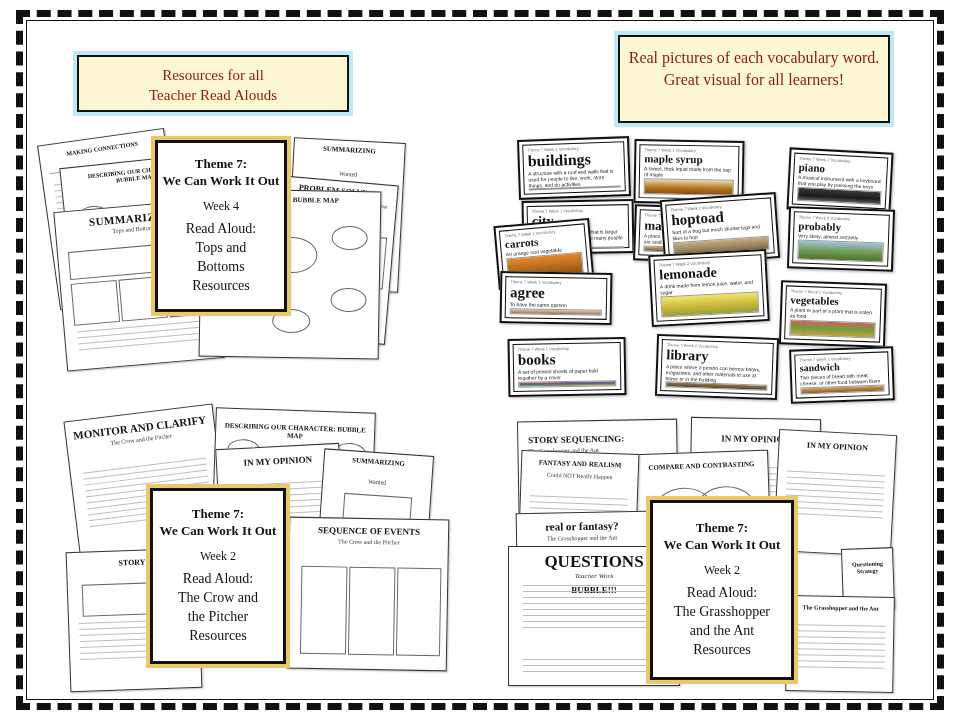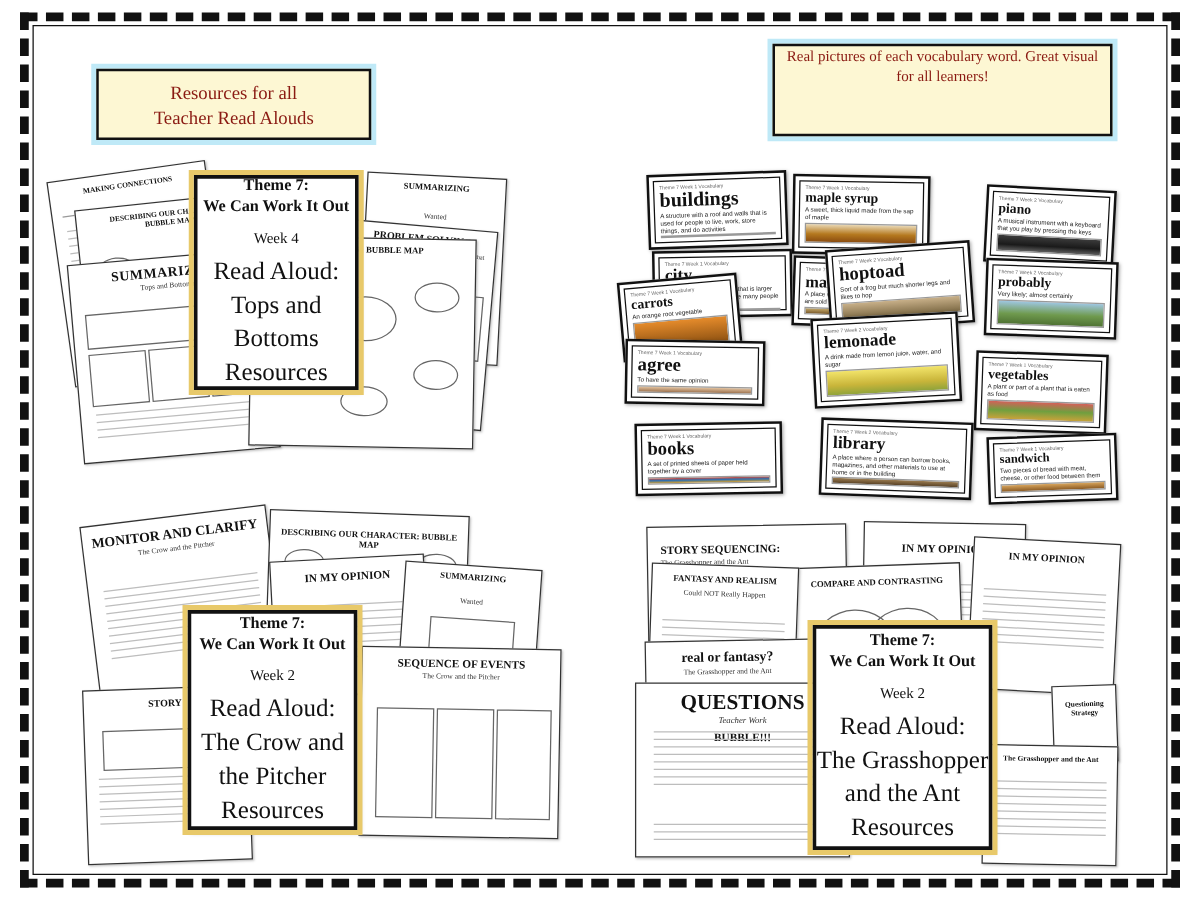--- a/index.html
+++ b/index.html
@@ -35,26 +35,26 @@
     background:#fdf7d3;
     border:2px solid #111;
     box-shadow:0 0 0 4px #bfe9f7;
     color:#8a1a12;
     text-align:center;
     font-family:"Liberation Serif", serif;
     line-height:1.35;
     box-sizing:border-box;
   }
   #callout-left{
-    left:77px;top:55px;width:220px;height:57px;
+    left:77px;top:55px;width:272px;height:57px;
     padding:8px 6px;font-size:15px;
   }
   #callout-right{
-    left:618px;top:35px;width:272px;height:74px;
-    padding:0 8px;font-size:12px;
+    left:618px;top:35px;width:272px;height:88px;
+    padding:10px 8px;font-size:16px;
   }
 
   
   .sheet{
     position:absolute;
     background:#ffffff;
     border:1px solid #333;
     box-sizing:border-box;
     overflow:hidden;
     box-shadow:1px 1px 2px rgba(0,0,0,.25);
@@ -93,21 +93,21 @@
     flex-direction:column;
     align-items:center;
     justify-content:center;
     text-align:center;
     font-family:"Liberation Serif", serif;
     color:#111;
     box-shadow:2px 2px 4px rgba(0,0,0,.3);
   }
   .cover .theme{font-size:13px;font-weight:bold;line-height:1.25;margin-bottom:10px;}
   .cover .week{font-size:12px;margin-bottom:6px;}
-  .cover .ra{font-size:20px;line-height:1.35;}
+  .cover .ra{font-size:14px;line-height:1.35;}
 
   
   .vcard{
     position:absolute;
     background:#ffffff;
     border:2px solid #111;
     box-sizing:border-box;
     padding:3px;
     box-shadow:1px 1px 3px rgba(0,0,0,.35);
     overflow:hidden;

